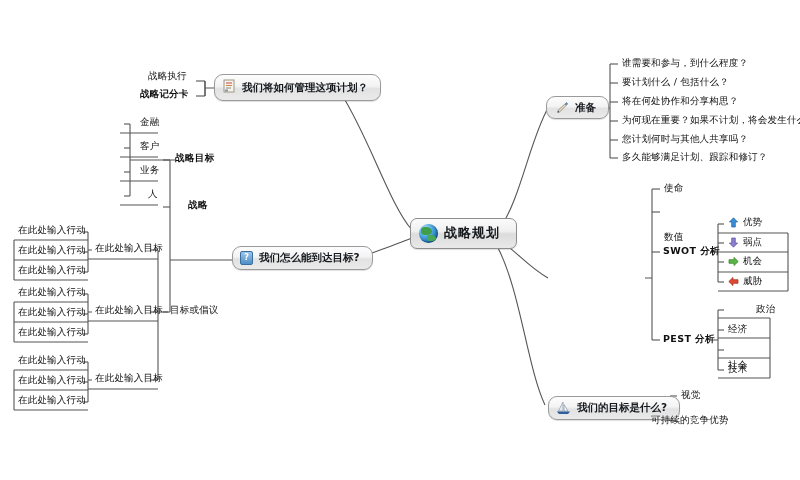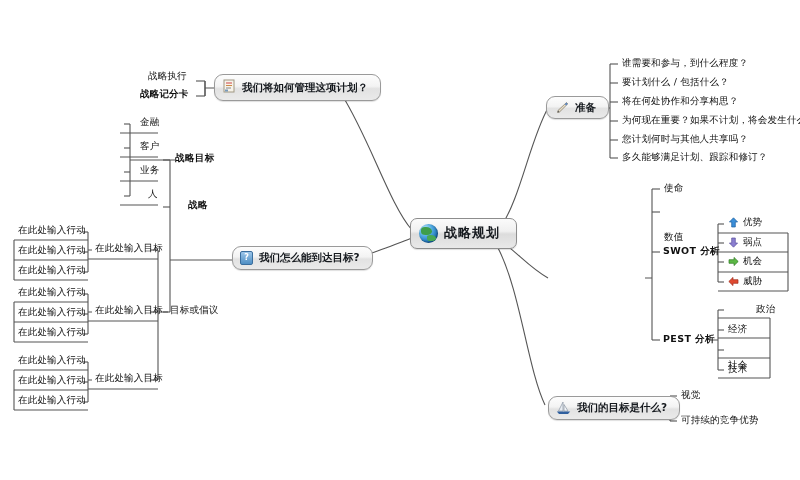--- a/index.html
+++ b/index.html
@@ -389,17 +389,17 @@
           <path d="M8,3.5 L8,10 L12,10 Z" fill="#f2f5f8" stroke="#8a95a4" stroke-width="0.7"></path>
           <path d="M0.8,10.6 L14.2,10.6 L12,13 L3,13 Z" fill="#2f5f9e"></path>
         </svg>
       </span>
       <span class="label">我们的目标是什么?</span>
     </div>
   </div>
   <div class="node leaf" style="left:681px; top:390px;">
     <span>视觉</span>
   </div>
-  <div class="node leaf" style="left:681px; top:415px;text-align:center;">
+  <div class="node leaf" style="left:651px; top:415px;text-align:center;">
     <span>可持续的竞争优势</span>
   </div>
 
 </div>
 
 </body></html>

